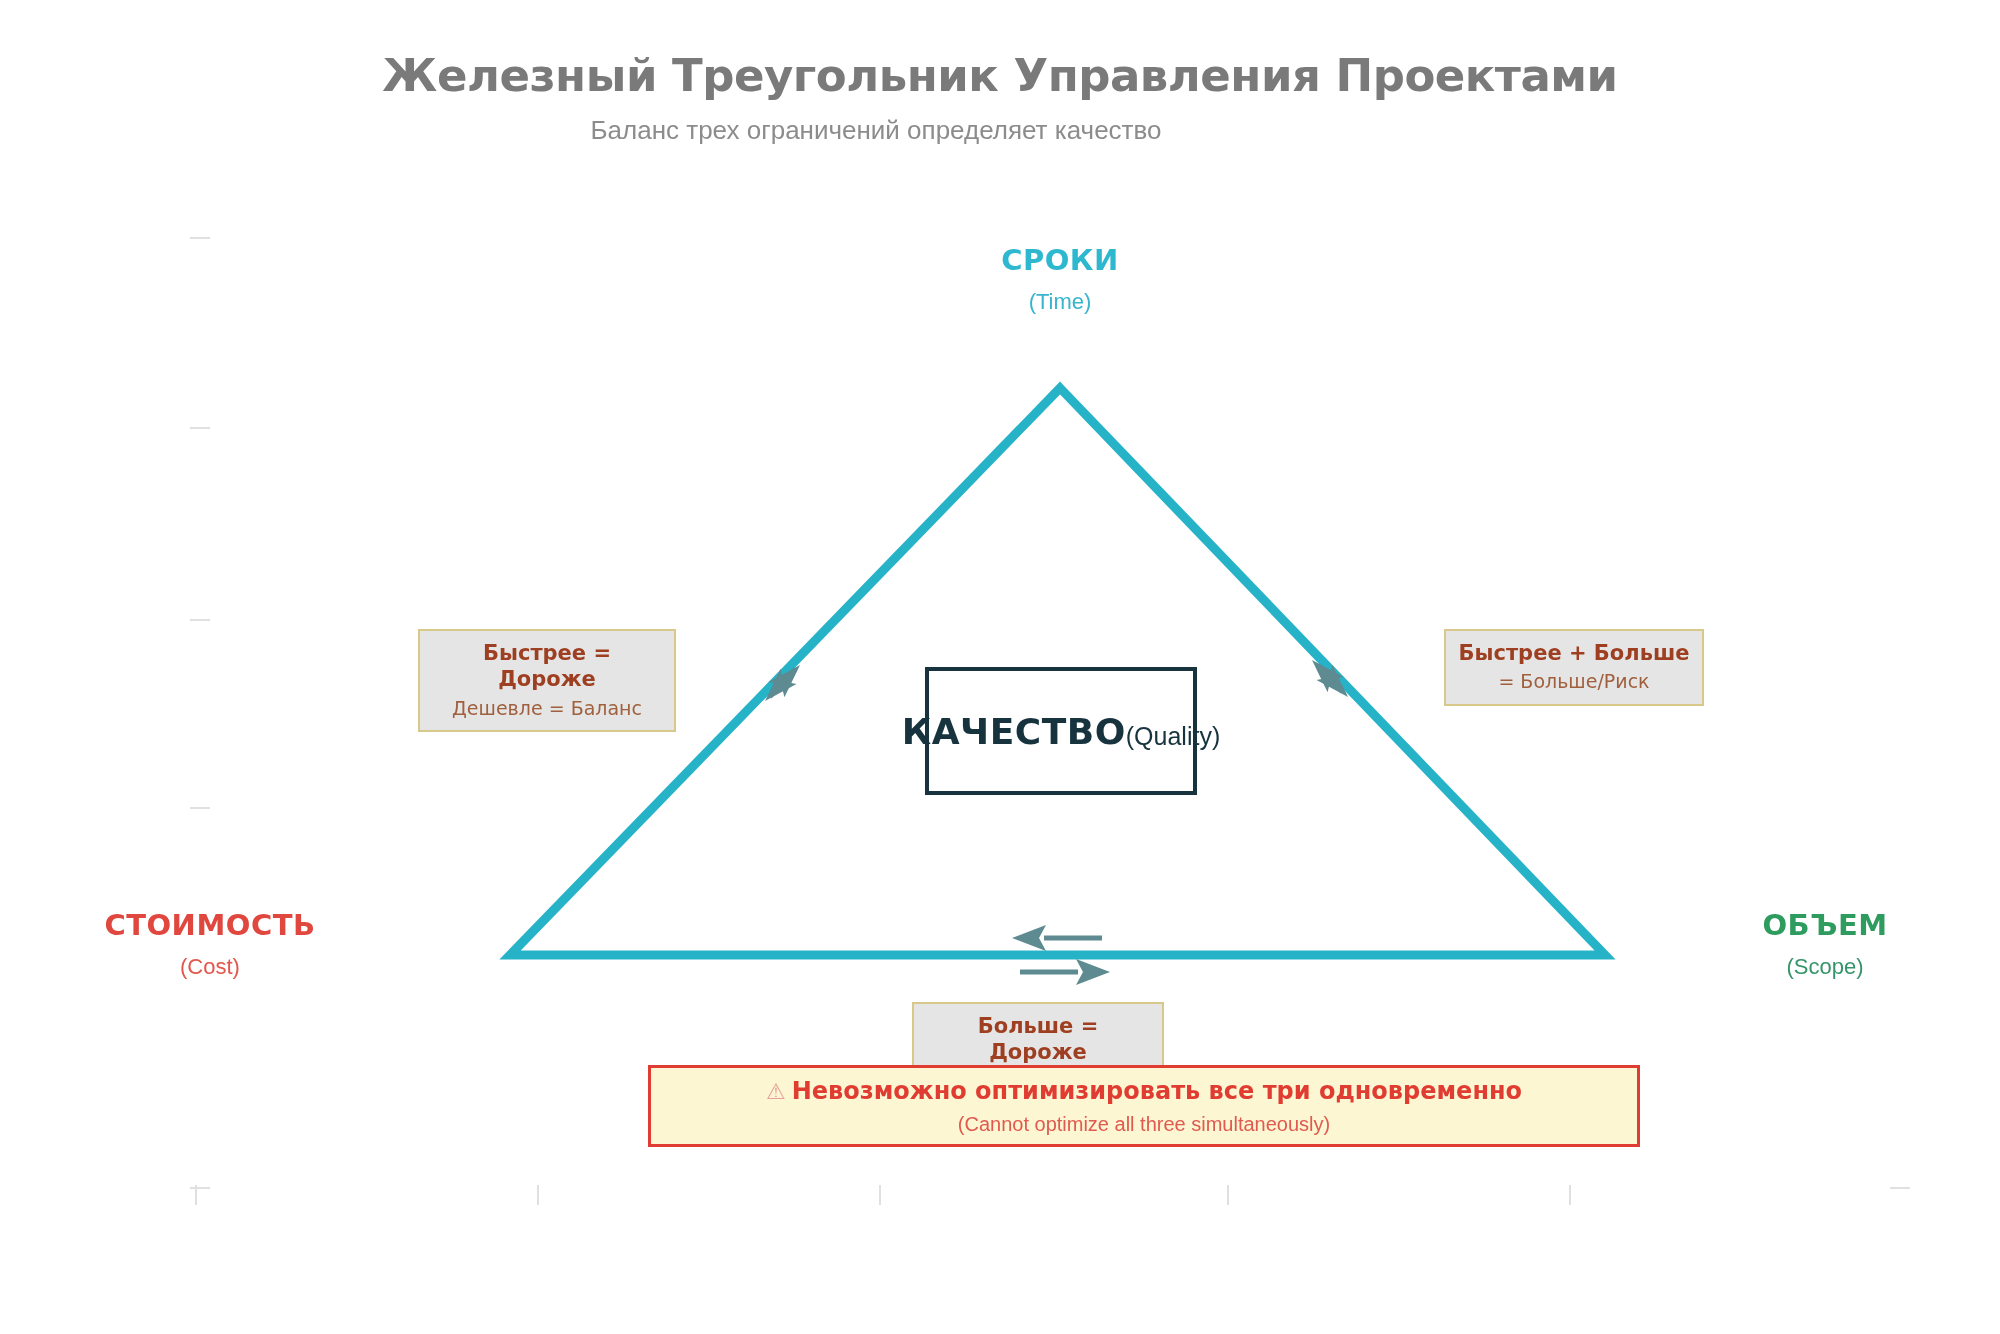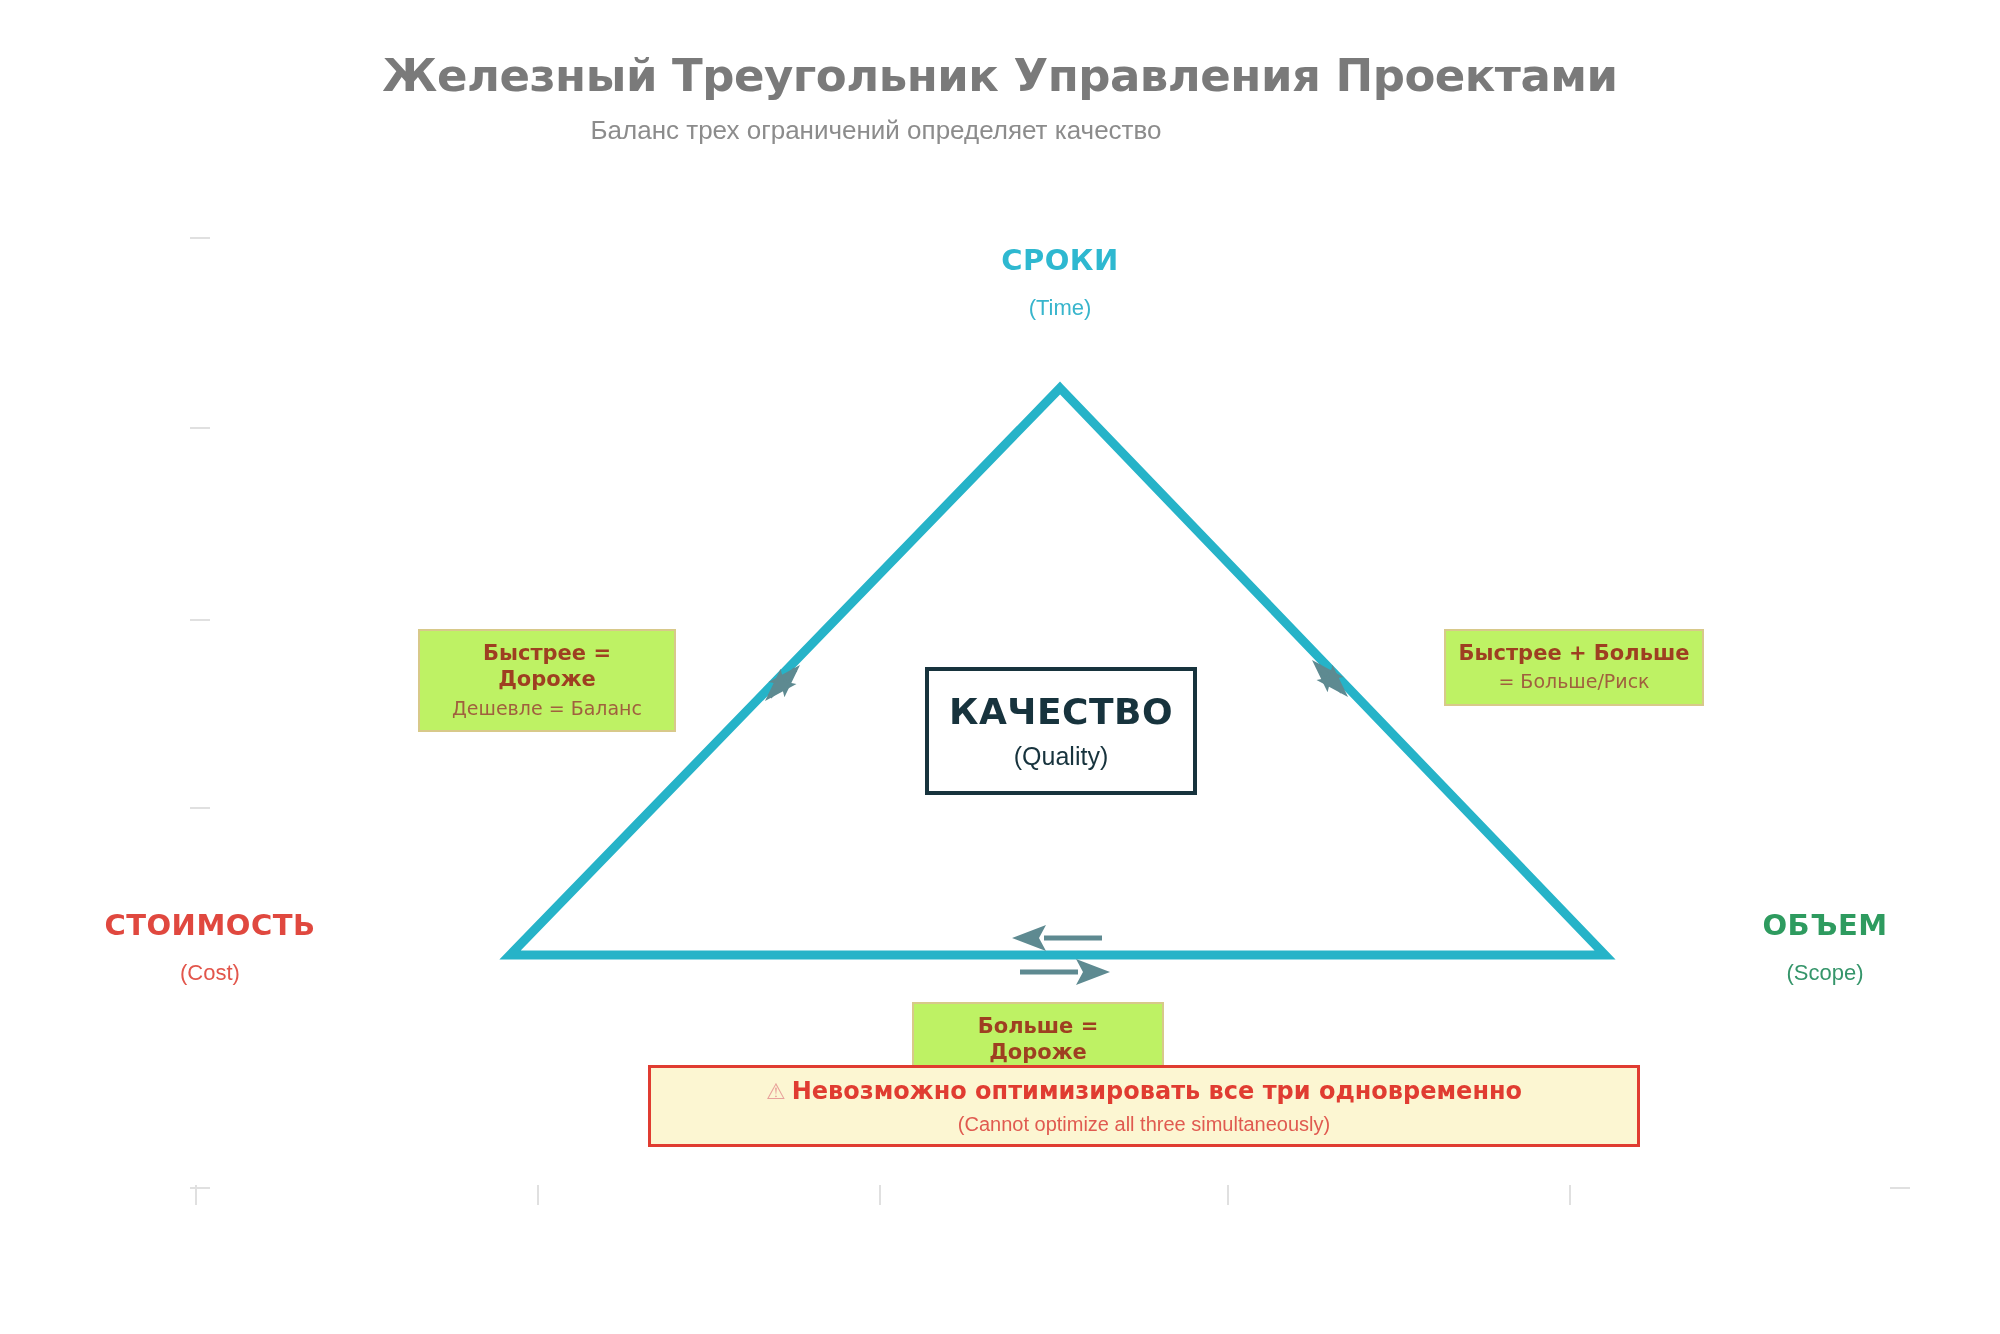--- a/index.html
+++ b/index.html
@@ -59,21 +59,21 @@
   }
   .vertex-label .v-main {
     font-size: 29px;
     font-weight: bold;
     letter-spacing: 0.5px;
     line-height: 1.1;
     font-family: "DejaVu Sans", "Liberation Sans", sans-serif;
   }
   .vertex-label .v-sub {
     font-size: 22px;
-    margin-top: 18px;
+    margin-top: 12px;
     font-family: "Liberation Sans", "DejaVu Sans", sans-serif;
   }
   #vertex-time {
     left: 910px;
     top: 245px;
     width: 300px;
   }
   #vertex-cost {
     left: 40px;
     top: 910px;
@@ -89,42 +89,41 @@
   #quality-box {
     position: absolute;
     left: 925px;
     top: 667px;
     width: 272px;
     height: 128px;
     border: 4px solid #17333d;
     background: #ffffff;
     box-sizing: border-box;
     display: flex;
-    flex-direction: column;
     align-items: center;
     justify-content: center;
   }
   #quality-box .q-main {
     font-size: 36px;
     font-weight: bold;
     color: #17333d;
     letter-spacing: 0.5px;
     font-family: "DejaVu Sans", "Liberation Sans", sans-serif;
   }
   #quality-box .q-sub {
     font-size: 25px;
     color: #17333d;
     margin-top: 10px;
     font-family: "Liberation Sans", "DejaVu Sans", sans-serif;
   }
 
   
   .note-box {
     position: absolute;
-    background: #bef264;
+    background: #e5e5e5;
     border: 2px solid #d8c98a;
     box-sizing: border-box;
     text-align: center;
     padding: 9px 12px 10px 12px;
   }
   .note-box .n-main {
     font-size: 21px;
     font-weight: bold;
     color: #9e3f21;
     line-height: 1.25;

